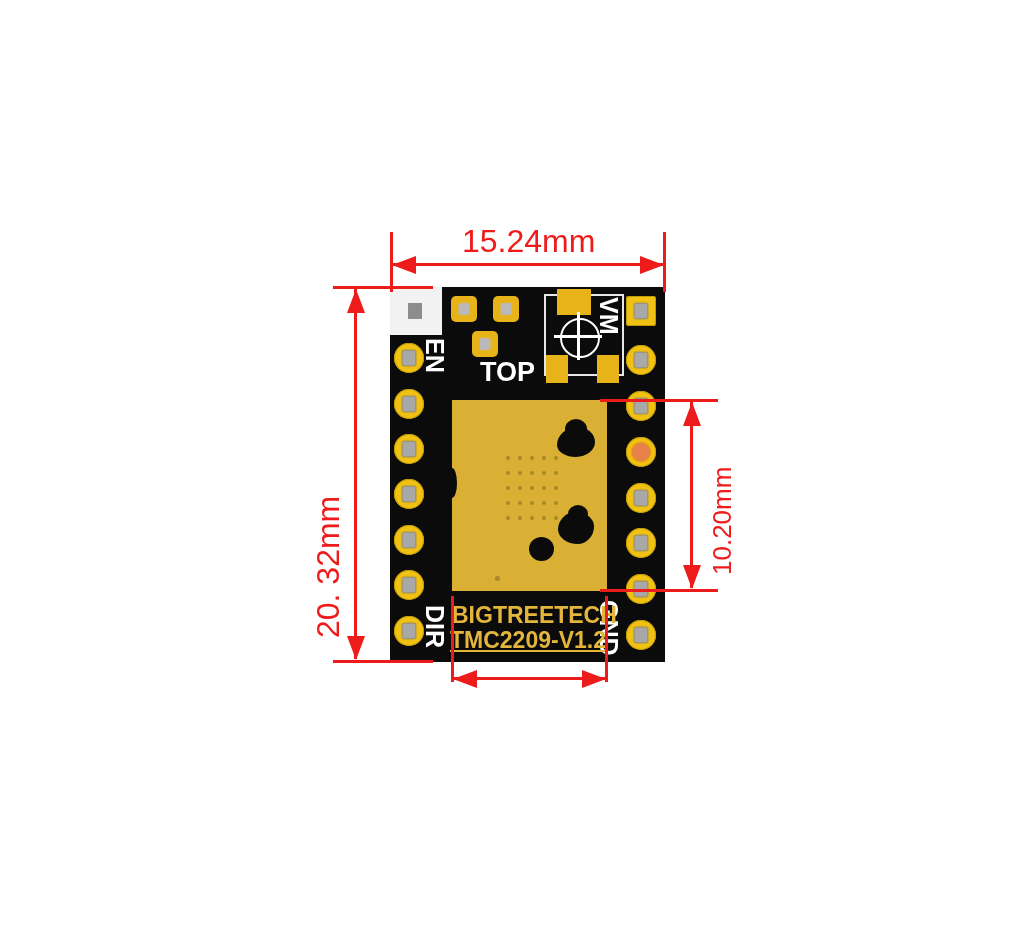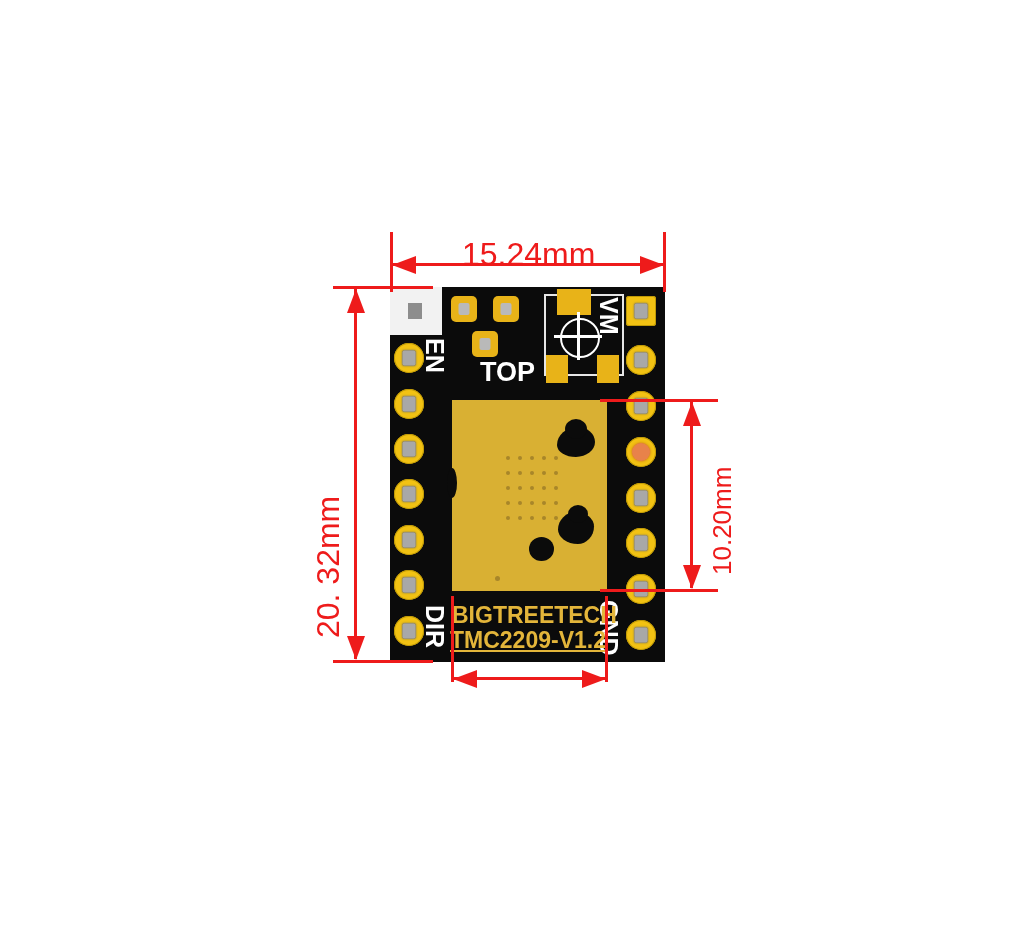--- a/index.html
+++ b/index.html
@@ -200,21 +200,21 @@
 
   <div class="silk-gold" style="left:452px;top:602px;font-size:23px;">BIGTREETECH</div>
 
   <div class="silk-gold" style="left:450px;top:627px;font-size:23px;text-decoration:underline;">TMC2209-V1.2</div>
 
   <div class="ext" style="left:390px;top:232px;width:3px;height:60px;"></div>
   <div class="ext" style="left:663px;top:232px;width:3px;height:60px;"></div>
   <div class="dim-line dim-h" style="left:392px;top:263px;width:272px;"></div>
   <div class="arrow arr-left" style="left:392px;top:256px;"></div>
   <div class="arrow arr-right" style="left:640px;top:256px;"></div>
-  <div class="dim-text" style="left:462px;top:223px;font-size:32px;margin-top:13px;">15.24mm</div>
+  <div class="dim-text" style="left:462px;top:223px;font-size:32px;">15.24mm</div>
 
   <div class="ext" style="left:333px;top:286px;width:100px;height:3px;"></div>
   <div class="ext" style="left:333px;top:660px;width:100px;height:3px;"></div>
   <div class="dim-line dim-v" style="left:354px;top:289px;height:370px;"></div>
   <div class="arrow arr-up" style="left:347px;top:289px;"></div>
   <div class="arrow arr-down" style="left:347px;top:636px;"></div>
   <div class="dim-text vert" style="left:310px;top:638px;font-size:32px;">20. 32mm</div>
 
   <div class="ext" style="left:600px;top:399px;width:118px;height:3px;"></div>
   <div class="ext" style="left:600px;top:589px;width:118px;height:3px;"></div>

